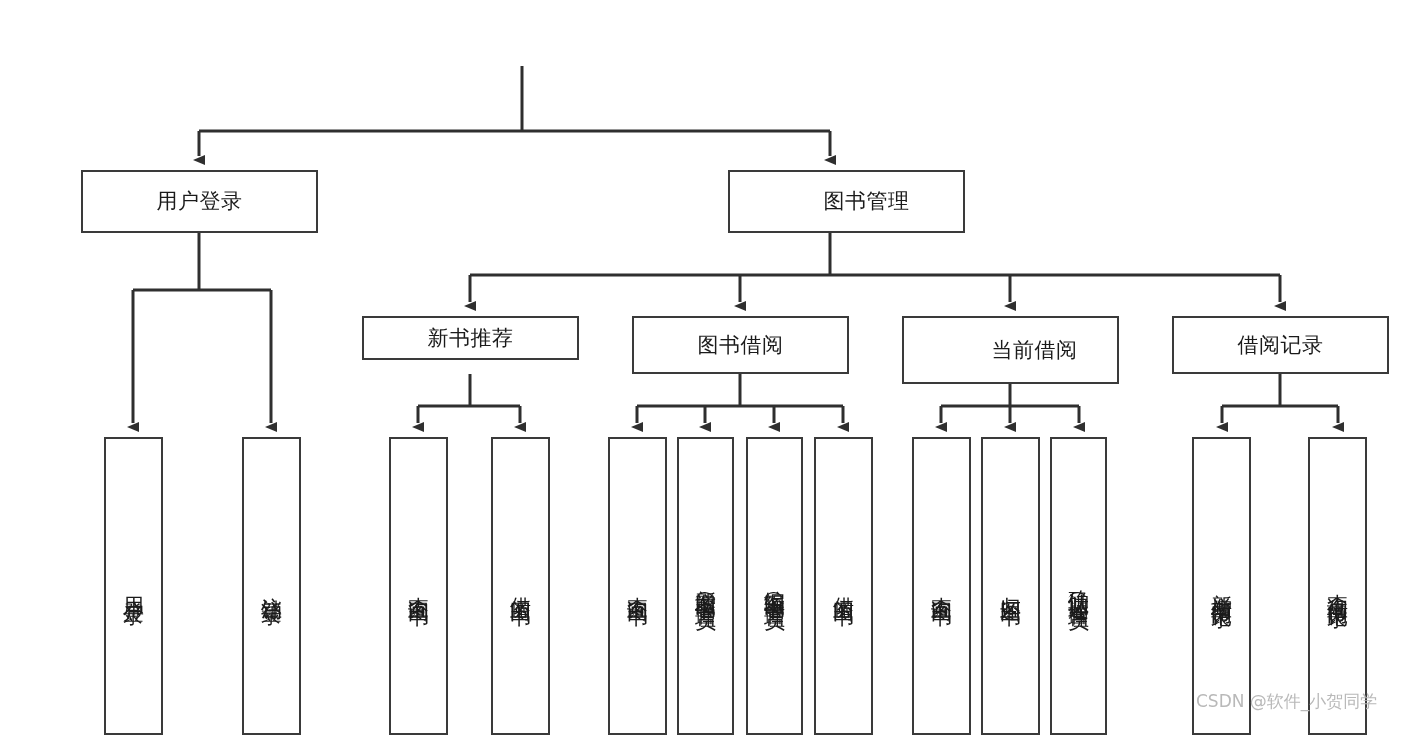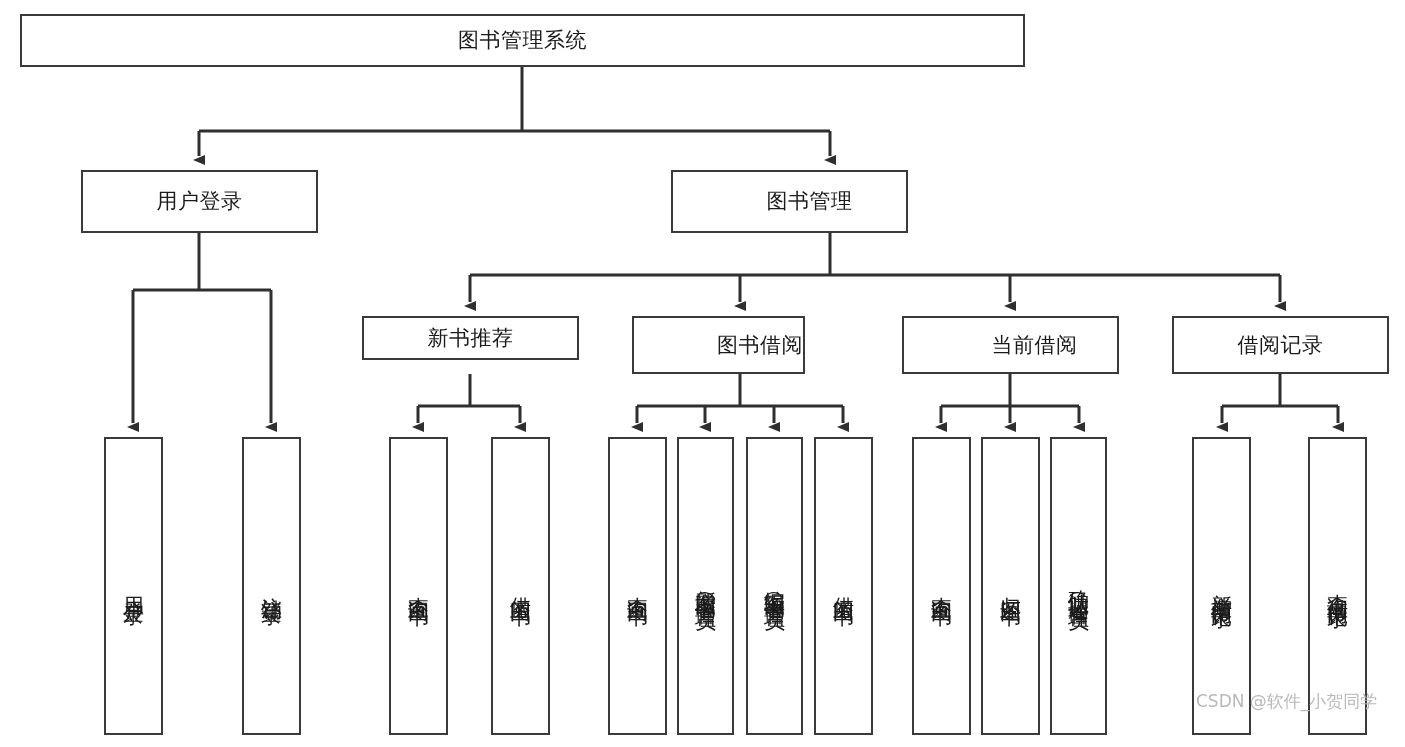--- a/index.html
+++ b/index.html
@@ -116,38 +116,35 @@
       <path d="M1010,406 L1010,423" marker-end="url(#arrow)"></path>
       <path d="M1079,406 L1079,423" marker-end="url(#arrow)"></path>
 
       <path d="M1280,374 L1280,406"></path>
       <path d="M1222,406 L1338,406"></path>
       <path d="M1222,406 L1222,423" marker-end="url(#arrow)"></path>
       <path d="M1338,406 L1338,423" marker-end="url(#arrow)"></path>
     </g>
   </svg>
 
-  <div class="node" style="left:20px; top:14px; width:1005px; height:53px;">
-    <span class="label">图书管理系统</span>
-  </div>
 
   <div class="node" style="left:81px; top:170px; width:237px; height:63px;">
     <span class="label">用户登录</span>
   </div>
-  <div class="node" style="left:671px; top:170px; width:237px; height:63px;padding-left:40px;">
+  <div class="node" style="left:728px; top:170px; width:237px; height:63px;padding-left:40px;">
     <span class="label">图书管理</span>
   </div>
 
   <div class="node" style="left:362px; top:316px; width:217px; height:44px;">
     <span class="label">新书推荐</span>
   </div>
-  <div class="node" style="left:632px; top:316px; width:173px; height:58px;justify-content:flex-end;">
+  <div class="node" style="left:632px; top:316px; width:217px; height:58px;">
     <span class="label">图书借阅</span>
   </div>
-  <div class="node" style="left:902px; top:316px; width:217px; height:58px;padding-left:48px;">
+  <div class="node" style="left:902px; top:316px; width:217px; height:68px;padding-left:48px;">
     <span class="label">当前借阅</span>
   </div>
   <div class="node" style="left:1172px; top:316px; width:217px; height:58px;text-align:center;">
     <span class="label">借阅记录</span>
   </div>
 
   <div class="node vertical" style="left:104px; top:437px; width:59px; height:298px;">
     <span class="label">用户登录</span>
   </div>
   <div class="node vertical" style="left:242px; top:437px; width:59px; height:298px;">

